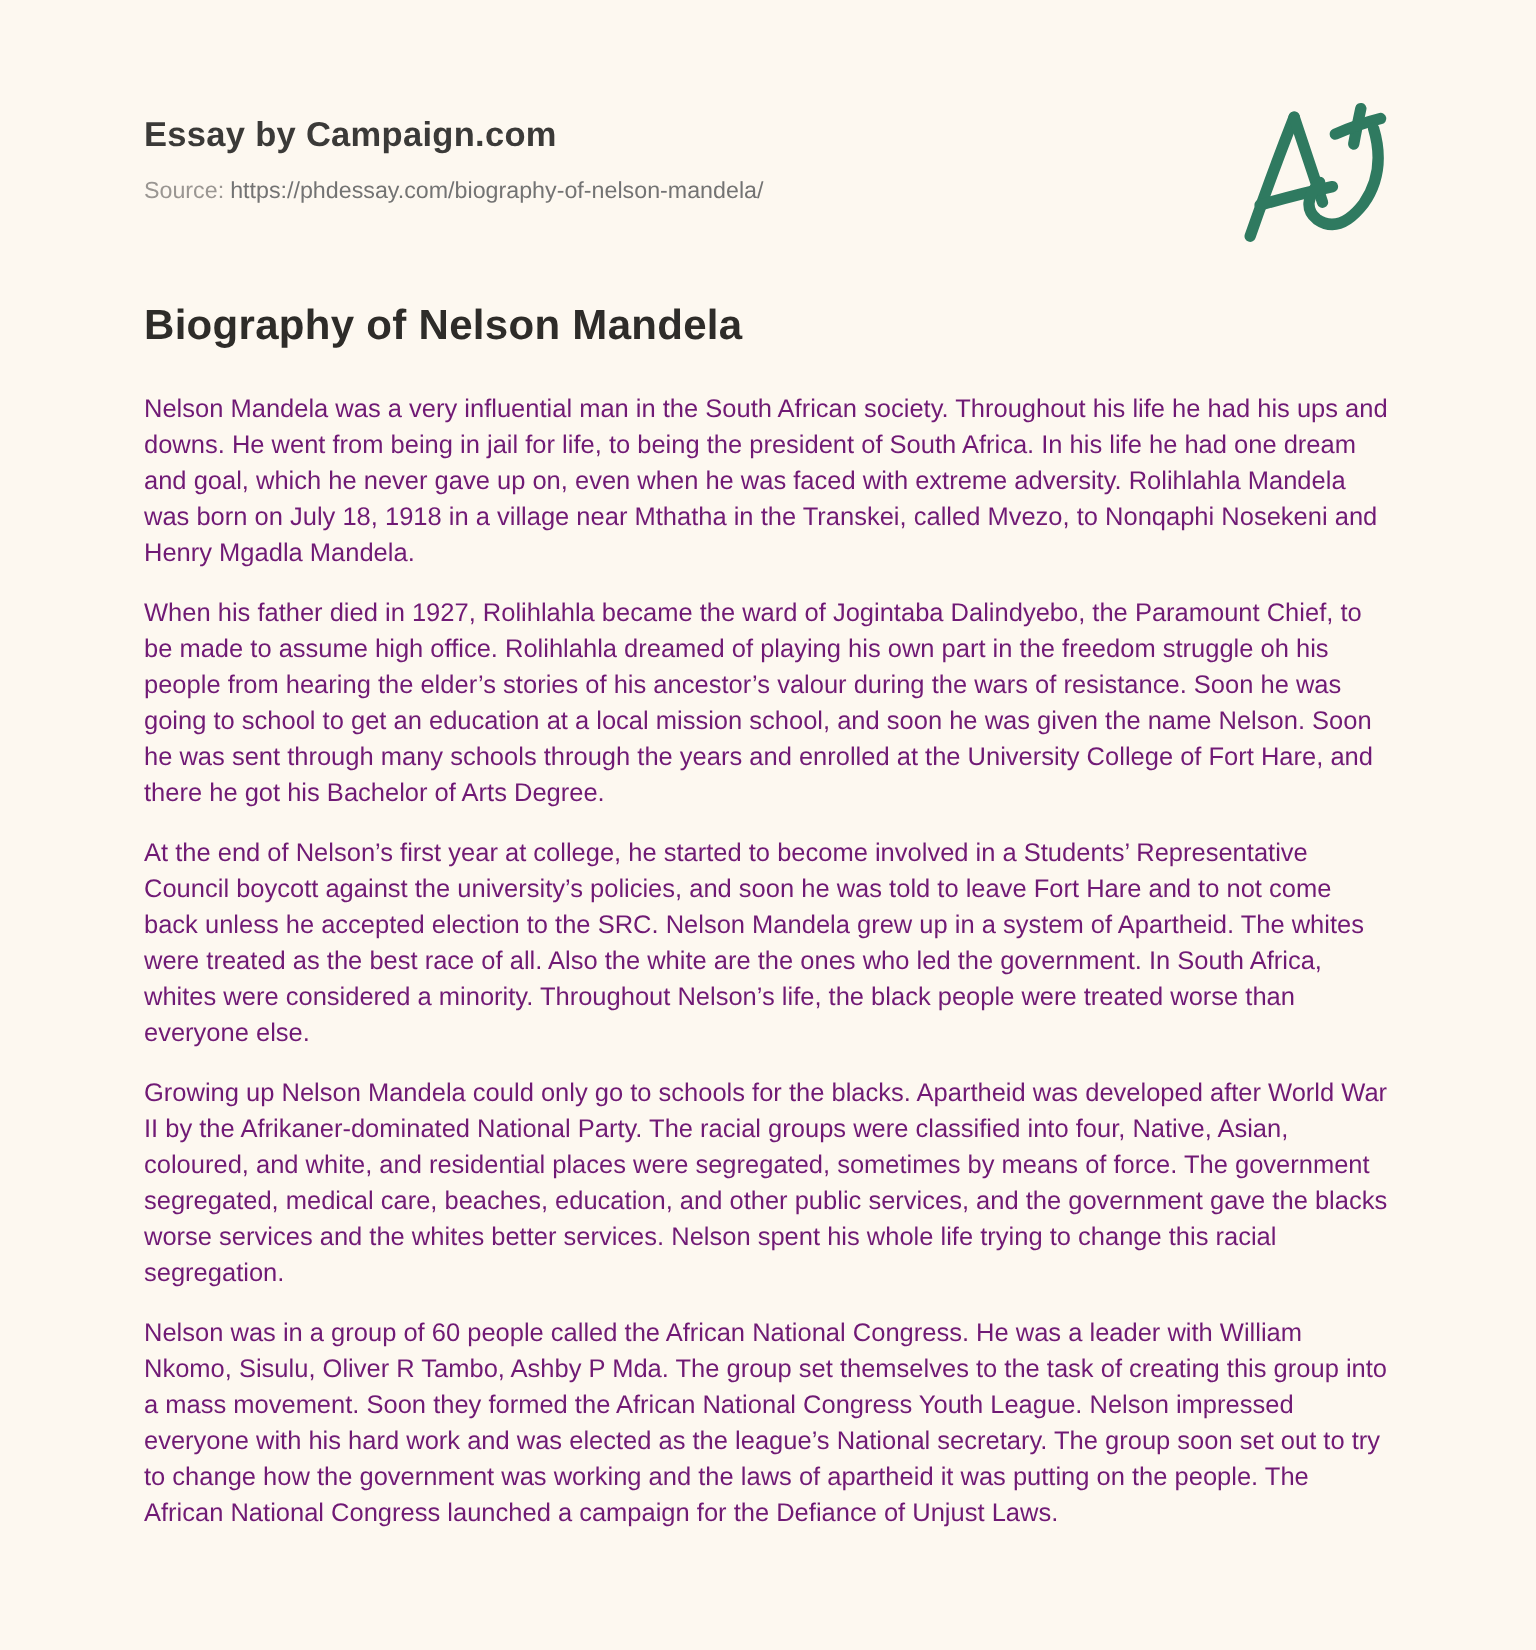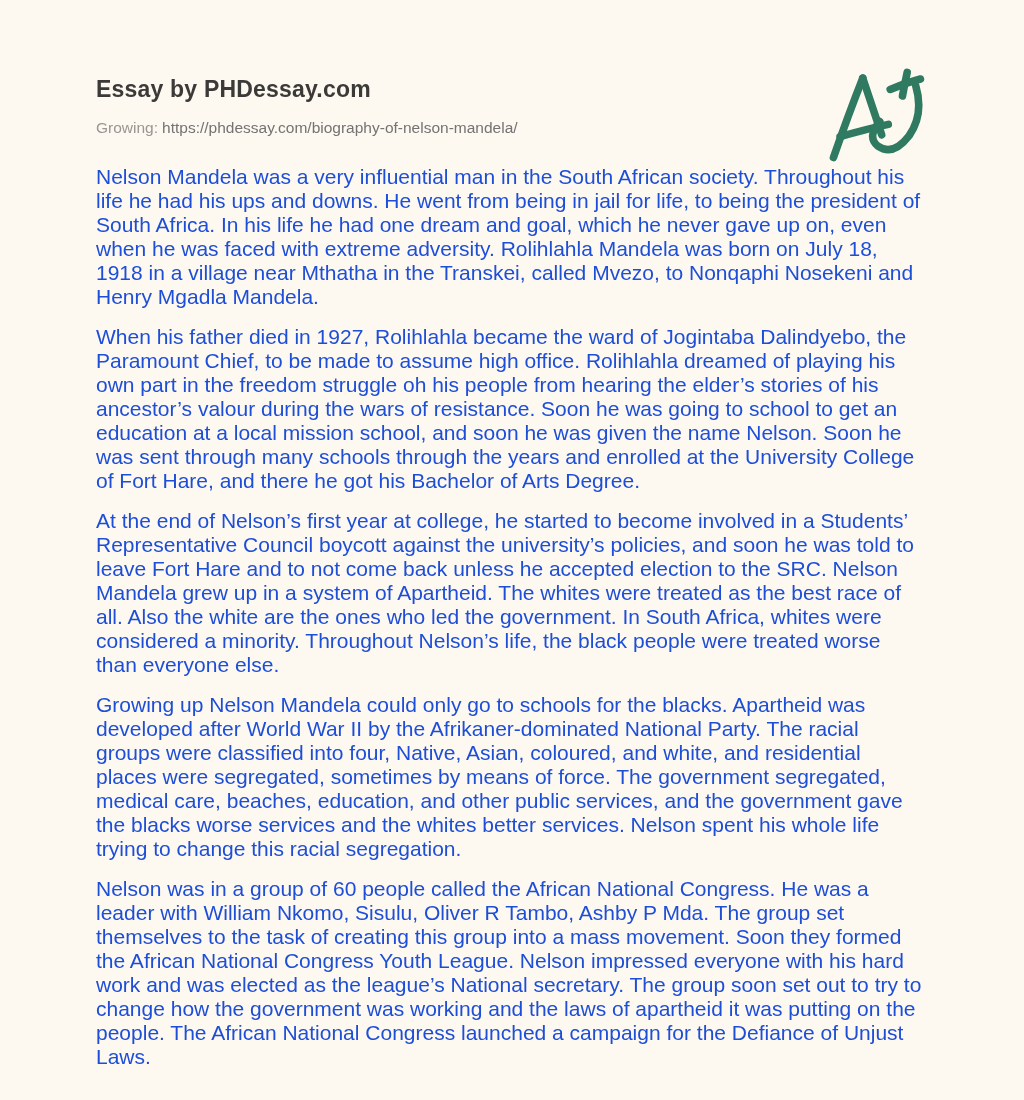--- a/index.html
+++ b/index.html
@@ -50,50 +50,51 @@
     font-weight: 700;
     letter-spacing: 0.2px;
     color: #2e2c29;
   }
   .essay-body {
     margin-top: 28px;
   }
   .essay-body p {
     margin: 0 0 16px 0;
     max-width: 832px;
-    font-size: 21px;
+    font-size: 17px;
     line-height: 24px;
-    color: #1d4ed8;
+    color: #701a75;
   }
 </style>
 </head>
 <body>
 
 <div class="page">
 
   <div>
-    <h1 class="brand-title">Essay by PHDessay.com</h1>
+    <h1 class="brand-title">Essay by Campaign.com</h1>
     <div class="source-line">
-      <span>Growing:</span><a href="#">https://phdessay.com/biography-of-nelson-mandela/</a>
+      <span>Source:</span><a href="#">https://phdessay.com/biography-of-nelson-mandela/</a>
     </div>
   </div>
 
   <div class="logo">
     <svg width="104" height="104" viewBox="0 0 110 104" fill="none" xmlns="http://www.w3.org/2000/svg">
       <g stroke="#2f7a60" stroke-width="8" stroke-linecap="round" fill="none">
         <path d="M10 98 Q26 52 41 14"></path>
         <path d="M41 14 Q51 44 61 74"></path>
         <path d="M17 76 Q45 68 68 63"></path>
         <path d="M88 8 Q85 22 83 33"></path>
         <path d="M70 26 Q86 19 102 15"></path>
         <path d="M97 22 Q106 52 90 75 Q73 97 57 86 Q45 76 59 60"></path>
       </g>
     </svg>
   </div>
 
+  <h2 class="essay-title">Biography of Nelson Mandela</h2>
 
   <div class="essay-body">
     <p>Nelson Mandela was a very influential man in the South African society. Throughout his life he had his ups and downs. He went from being in jail for life, to being the president of South Africa. In his life he had one dream and goal, which he never gave up on, even when he was faced with extreme adversity. Rolihlahla Mandela was born on July 18, 1918 in a village near Mthatha in the Transkei, called Mvezo, to Nonqaphi Nosekeni and Henry Mgadla Mandela.</p>
     <p>When his father died in 1927, Rolihlahla became the ward of Jogintaba Dalindyebo, the Paramount Chief, to be made to assume high office. Rolihlahla dreamed of playing his own part in the freedom struggle oh his people from hearing the elder’s stories of his ancestor’s valour during the wars of resistance. Soon he was going to school to get an education at a local mission school, and soon he was given the name Nelson. Soon he was sent through many schools through the years and enrolled at the University College of Fort Hare, and there he got his Bachelor of Arts Degree.</p>
     <p>At the end of Nelson’s first year at college, he started to become involved in a Students’ Representative Council boycott against the university’s policies, and soon he was told to leave Fort Hare and to not come back unless he accepted election to the SRC. Nelson Mandela grew up in a system of Apartheid. The whites were treated as the best race of all. Also the white are the ones who led the government. In South Africa, whites were considered a minority. Throughout Nelson’s life, the black people were treated worse than everyone else.</p>
     <p>Growing up Nelson Mandela could only go to schools for the blacks. Apartheid was developed after World War II by the Afrikaner-dominated National Party. The racial groups were classified into four, Native, Asian, coloured, and white, and residential places were segregated, sometimes by means of force. The government segregated, medical care, beaches, education, and other public services, and the government gave the blacks worse services and the whites better services. Nelson spent his whole life trying to change this racial segregation.</p>
     <p>Nelson was in a group of 60 people called the African National Congress. He was a leader with William Nkomo, Sisulu, Oliver R Tambo, Ashby P Mda. The group set themselves to the task of creating this group into a mass movement. Soon they formed the African National Congress Youth League. Nelson impressed everyone with his hard work and was elected as the league’s National secretary. The group soon set out to try to change how the government was working and the laws of apartheid it was putting on the people. The African National Congress launched a campaign for the Defiance of Unjust Laws.</p>
   </div>
 
 </div>

